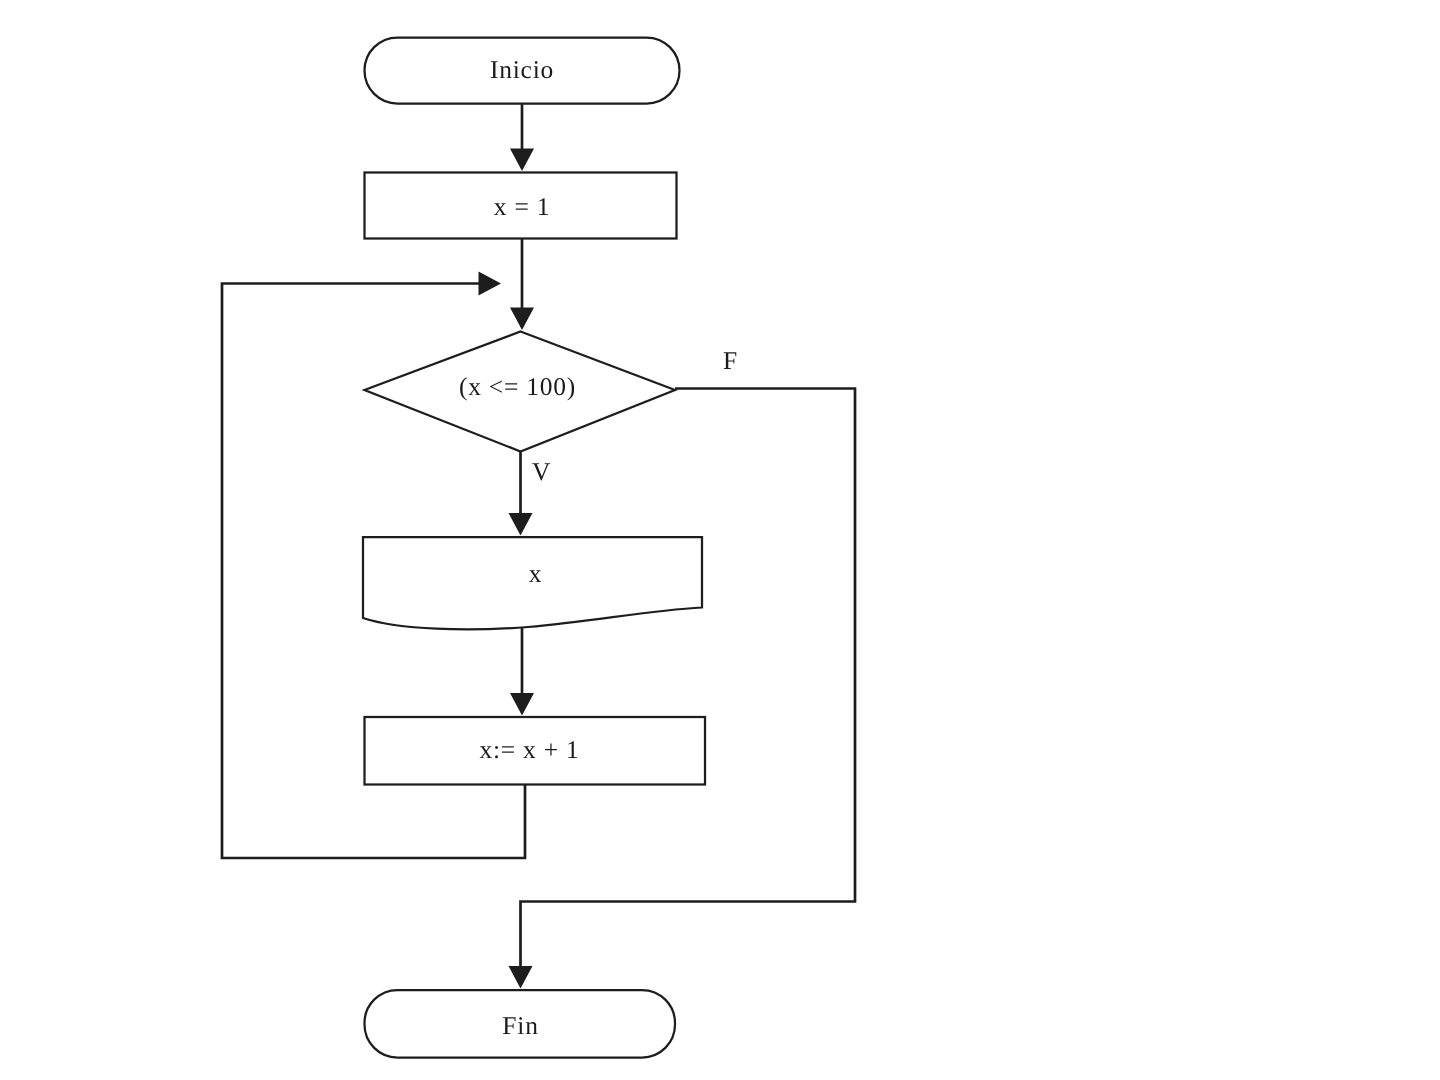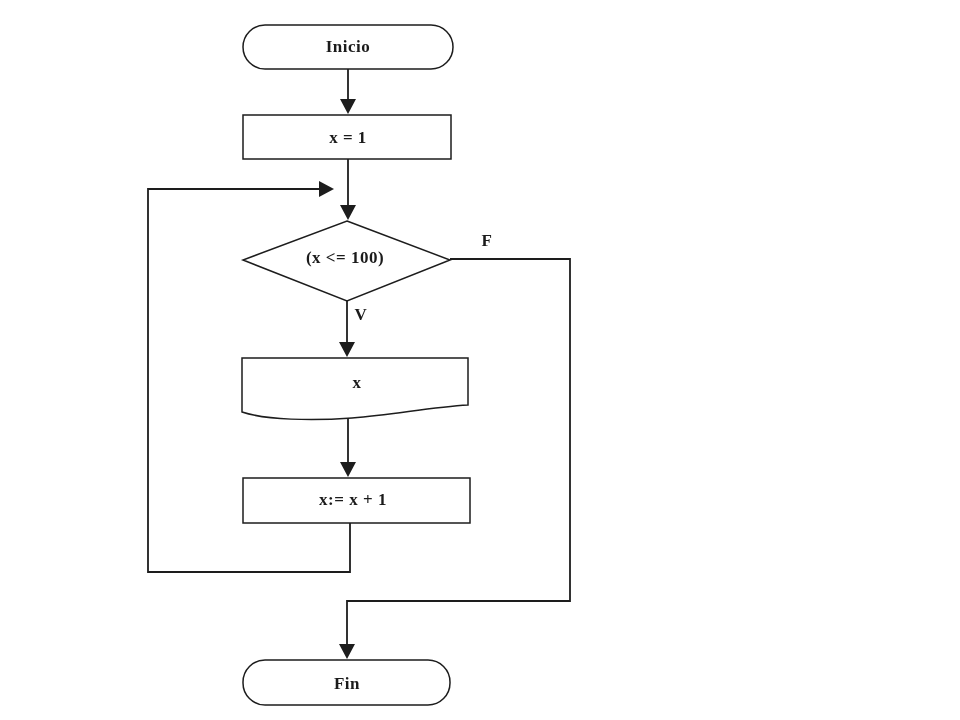--- a/index.html
+++ b/index.html
@@ -7,21 +7,20 @@
     padding: 0;
     background: #ffffff;
   }
   .canvas {
     position: relative;
     width: 960px;
     height: 720px;
     background: #ffffff;
     overflow: hidden;
     font-family: "Liberation Serif", "DejaVu Serif", serif;
-    font-weight: bold;
   }
   .canvas svg {
     position: absolute;
     left: 0;
     top: 0;
     display: block;
   }
   .shape {
     fill: #ffffff;
     stroke: #1d1d1d;

